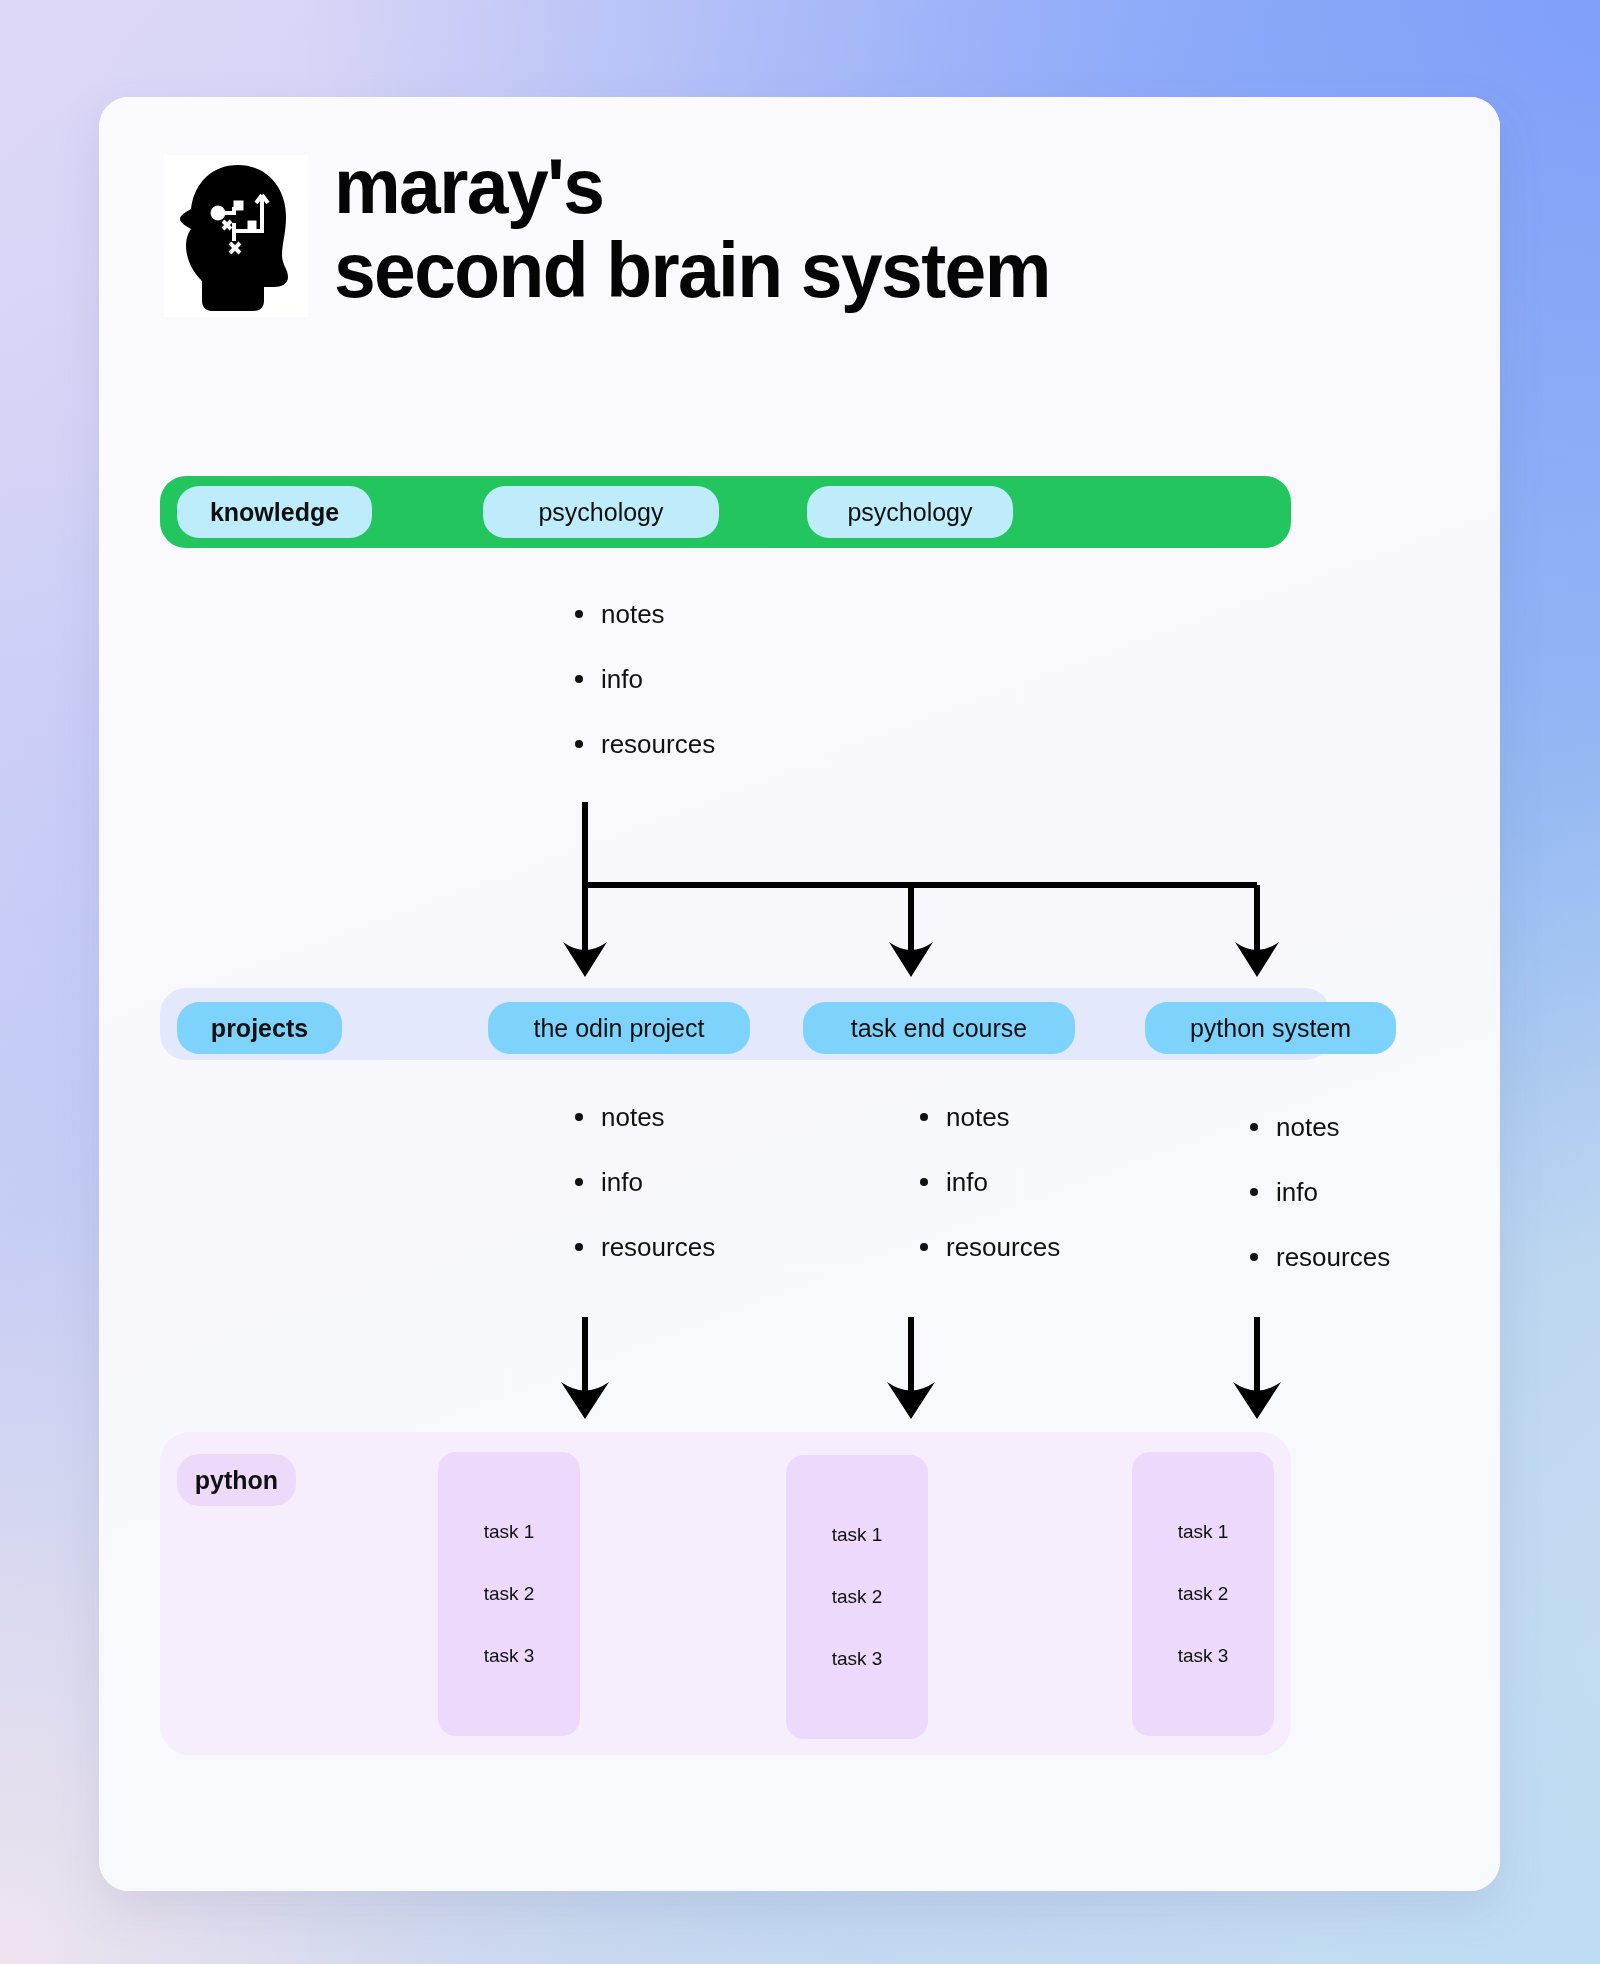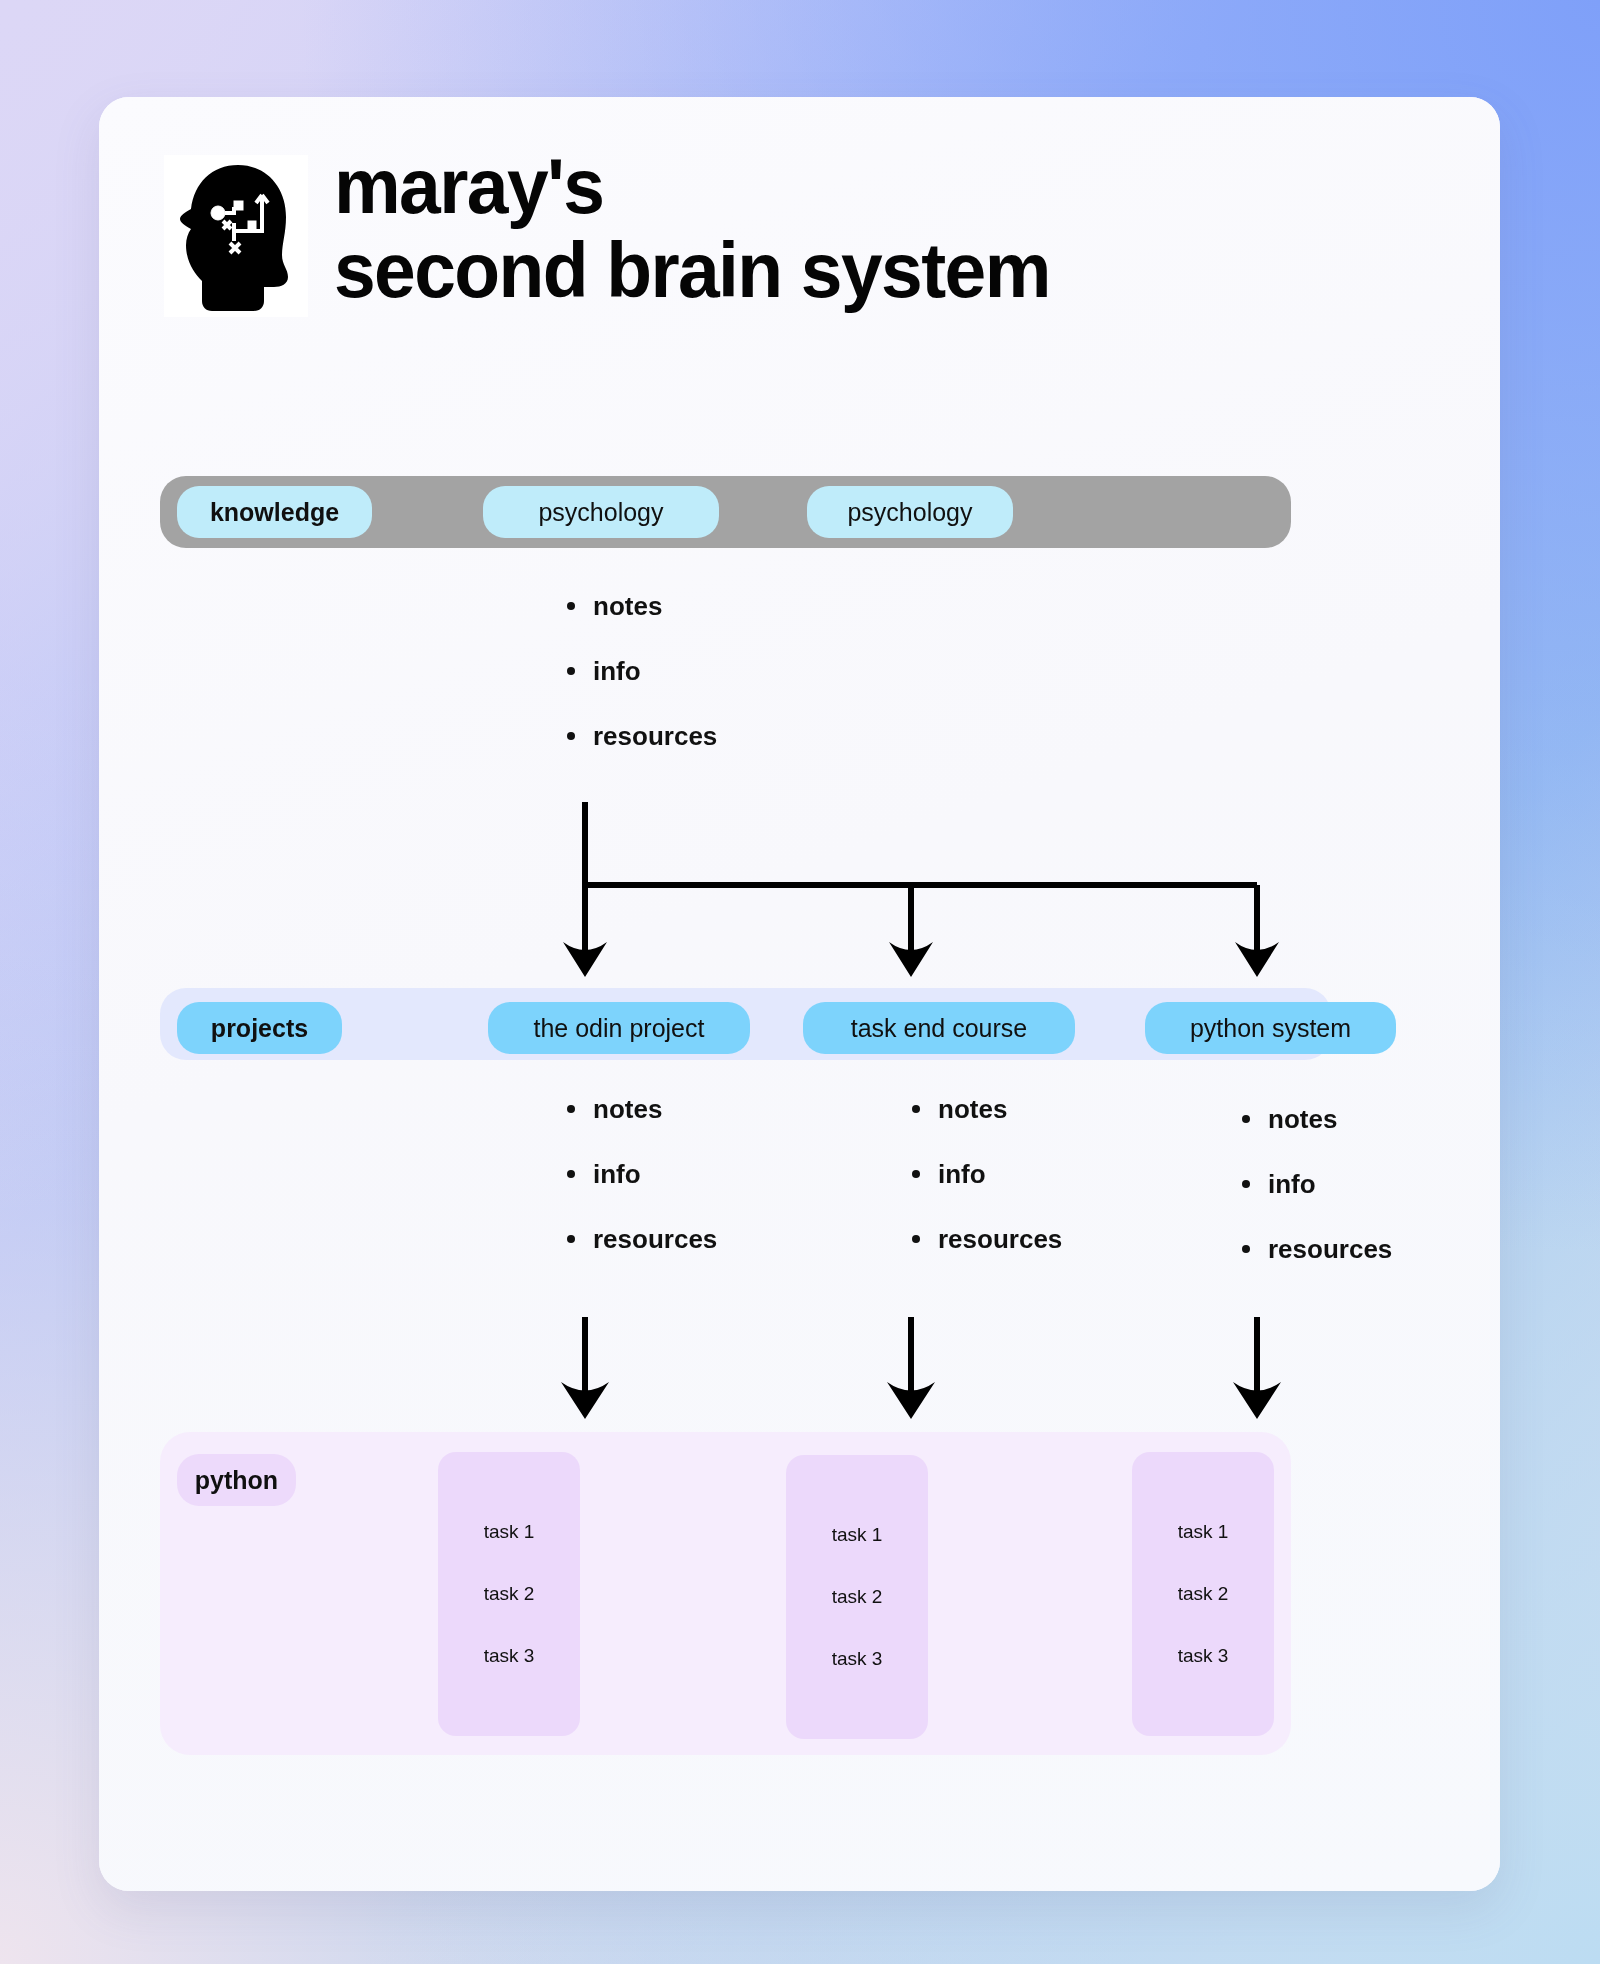--- a/index.html
+++ b/index.html
@@ -60,21 +60,21 @@
     position:absolute;
     display:flex;align-items:center;justify-content:center;
     border-radius:22px;
     font-size:25px;
     color:#101010;
     white-space:nowrap;
   }
   .pill.strong{font-weight:bold;}
 
   
-  .band-knowledge{left:61px;top:379px;width:1131px;height:72px;background:#a3a3a3;}
+  .band-knowledge{left:61px;top:379px;width:1131px;height:72px;background:#22c55e;}
   .band-knowledge .pill{background:#bfecfa;height:52px;top:10px;}
 
   
   .band-projects{left:61px;top:891px;width:1171px;height:72px;background:#e3e8fd;}
   .band-projects .pill{background:#7dd3fc;height:52px;top:14px;}
 
   
   .band-tasks{left:61px;top:1335px;width:1131px;height:323px;background:#f6edfd;border-radius:30px;}
   .band-tasks .pill{background:#eddafb;height:52px;top:22px;}
 
@@ -85,21 +85,21 @@
     font-size:26px;color:#111;
     margin:0 0 34px 0;
     position:relative;padding-left:30px;
     white-space:nowrap;
   }
   .bullets li:last-child{margin-bottom:0;}
   .bullets li:before{
     content:"";position:absolute;left:4px;top:11px;
     width:8px;height:8px;border-radius:50%;background:#111;
   }
-  .bullets ul{margin:4px;padding:0;font-weight:bold;}
+  .bullets ul{margin:12px;padding:0;}
 
   
   .task-card{
     position:absolute;
     background:#ecd9fb;
     border-radius:18px;
     display:flex;flex-direction:column;align-items:center;justify-content:center;
   }
   .task-card .task{
     font-size:19px;color:#111;margin:20px 0;white-space:nowrap;

